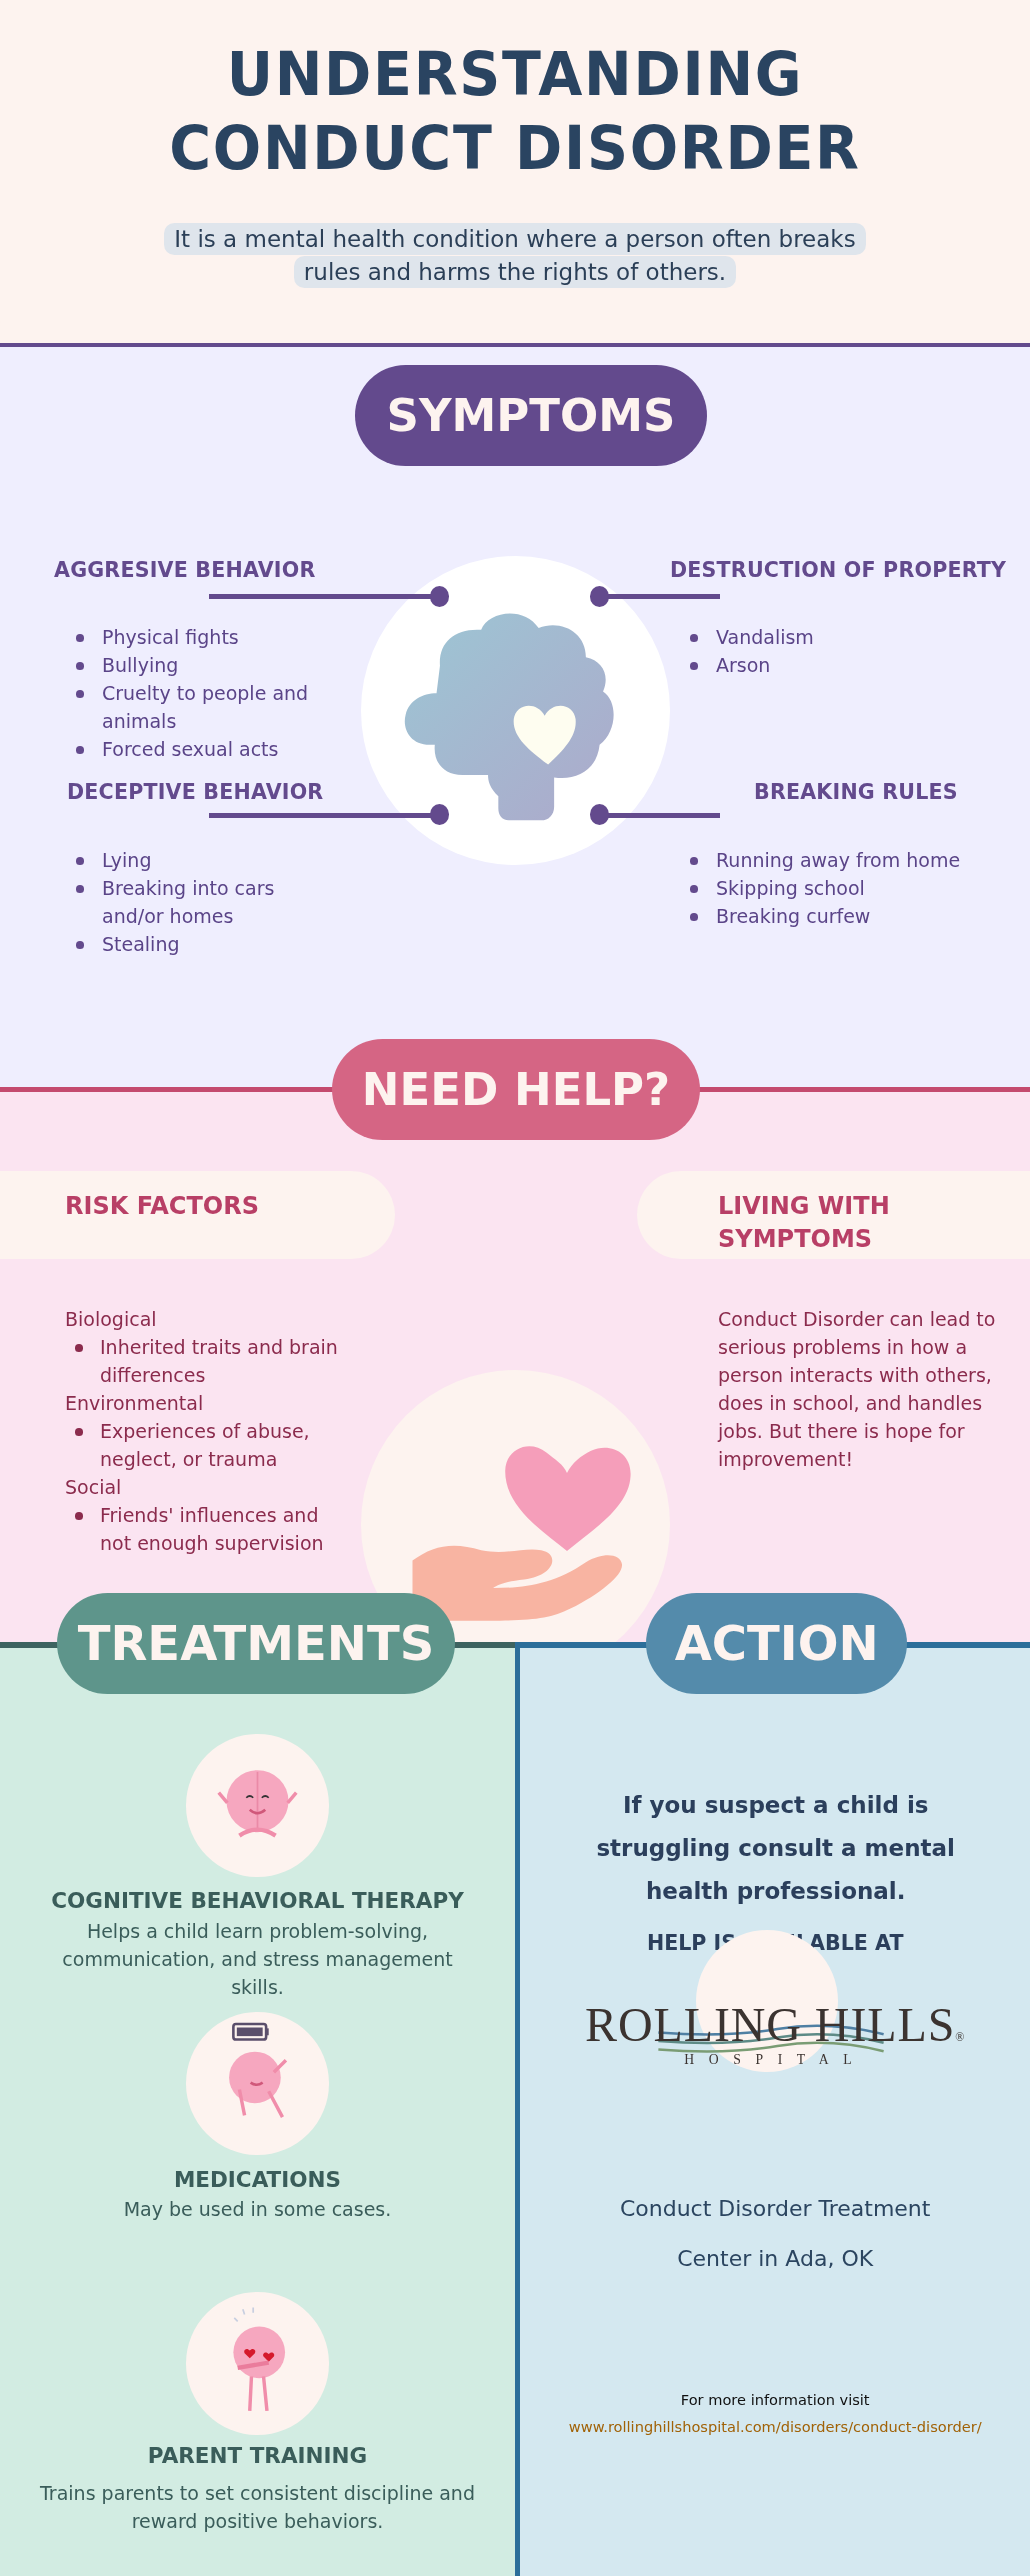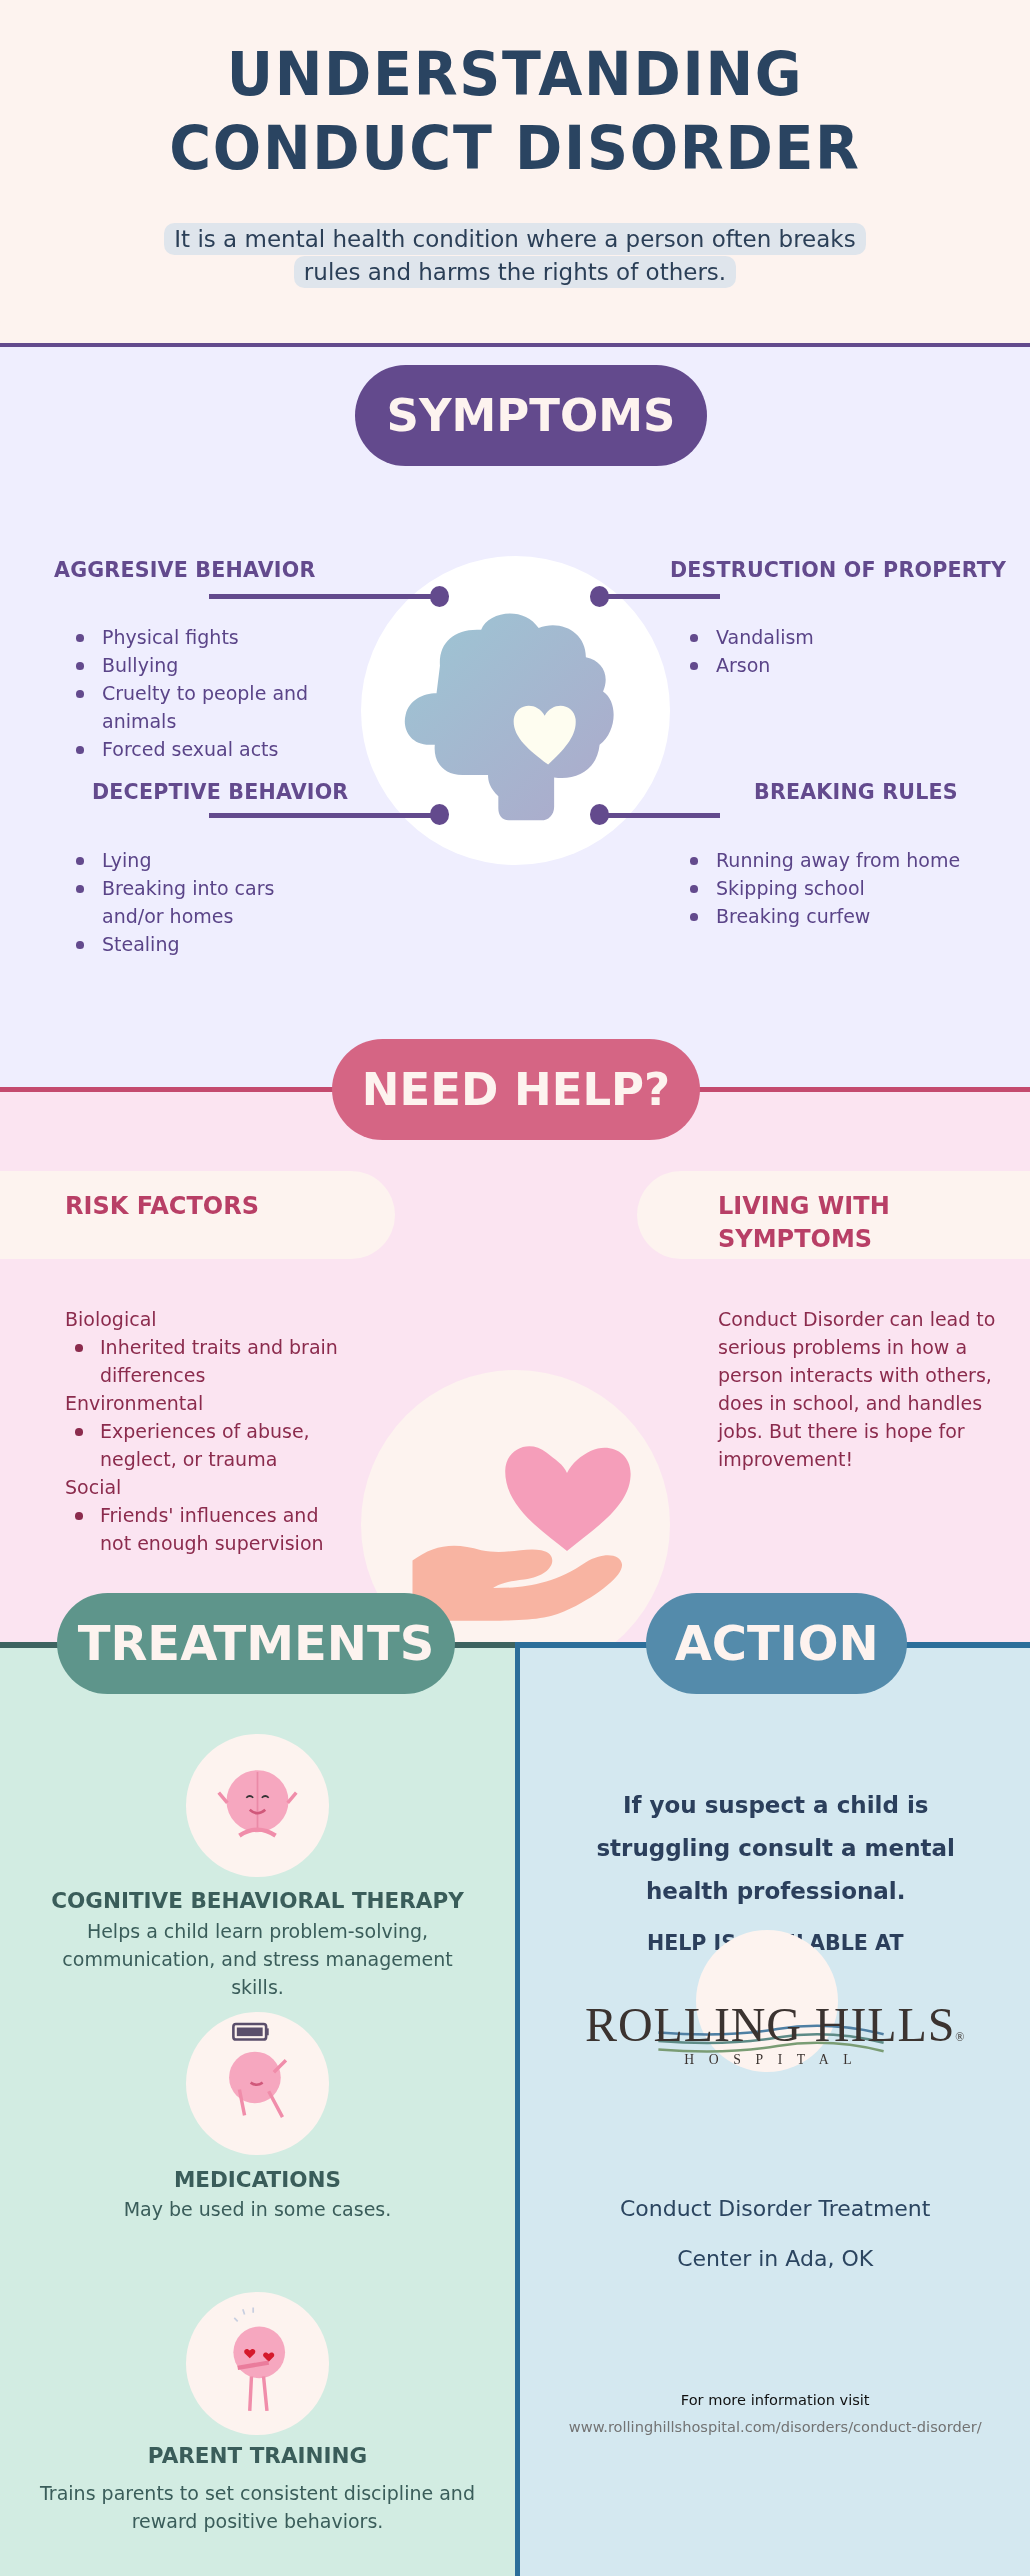--- a/index.html
+++ b/index.html
@@ -124,21 +124,21 @@
     <li style="width:275px;">Cruelty to people and animals</li>
     <li>Forced sexual acts</li>
   </ul>
 
   <div class="sym-heading" style="left:670px; top:211px;">DESTRUCTION OF PROPERTY</div>
   <ul class="sym-list" style="left:690px; top:263px; width:309px;">
     <li>Vandalism</li>
     <li>Arson</li>
   </ul>
 
-  <div class="sym-heading" style="left:67px; top:433px;margin-left:25px;">DECEPTIVE BEHAVIOR</div>
+  <div class="sym-heading" style="left:67px; top:433px;">DECEPTIVE BEHAVIOR</div>
   <ul class="sym-list" style="left:76px; top:486px; width:249px;">
     <li>Lying</li>
     <li>Breaking into cars and/or homes</li>
     <li>Stealing</li>
   </ul>
 
   <div class="sym-heading" style="left:754px; top:433px;">BREAKING RULES</div>
   <ul class="sym-list" style="left:690px; top:486px; width:326px;">
     <li>Running away from home</li>
     <li>Skipping school</li>
@@ -244,17 +244,17 @@
     <div class="logo-name">
       <span>ROLLING HILLS</span><span style="font-size:12px;">®</span>
     </div>
     <div class="logo-sub">HOSPITAL</div>
 
     <div class="a-center" style="top:536px; left:79px; width:352px;">
       <span>Conduct Disorder Treatment Center in Ada, OK</span>
     </div>
     <div class="a-more" style="top:738px;">
       <div>For more information visit</div>
-      <a style="color:#737373; text-decoration:none;">www.rollinghillshospital.com/disorders/conduct-disorder/</a>
+      <a style="color:#a16207; text-decoration:none;">www.rollinghillshospital.com/disorders/conduct-disorder/</a>
     </div>
   </div>
 </section>
 
 
 </body></html>

